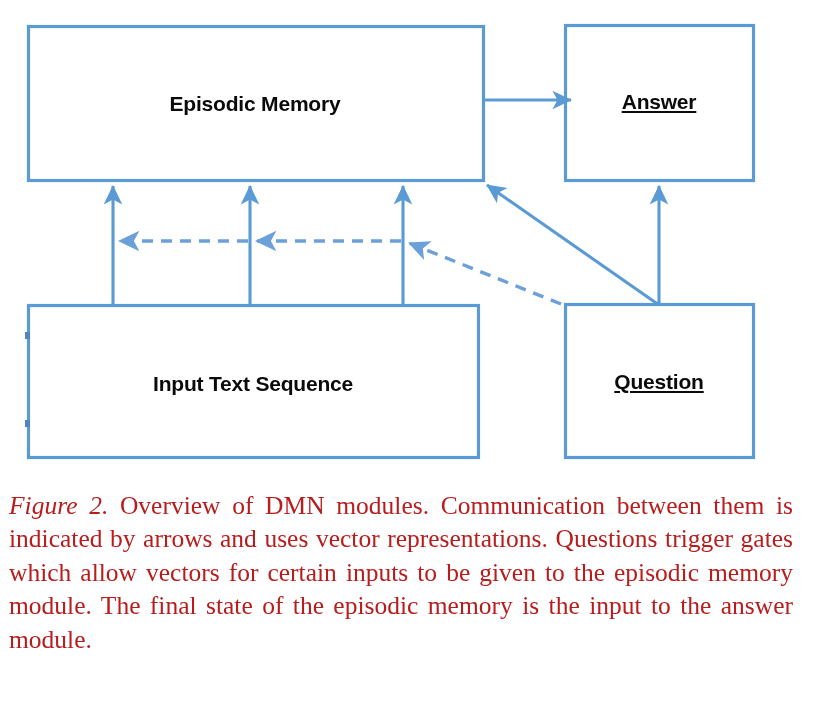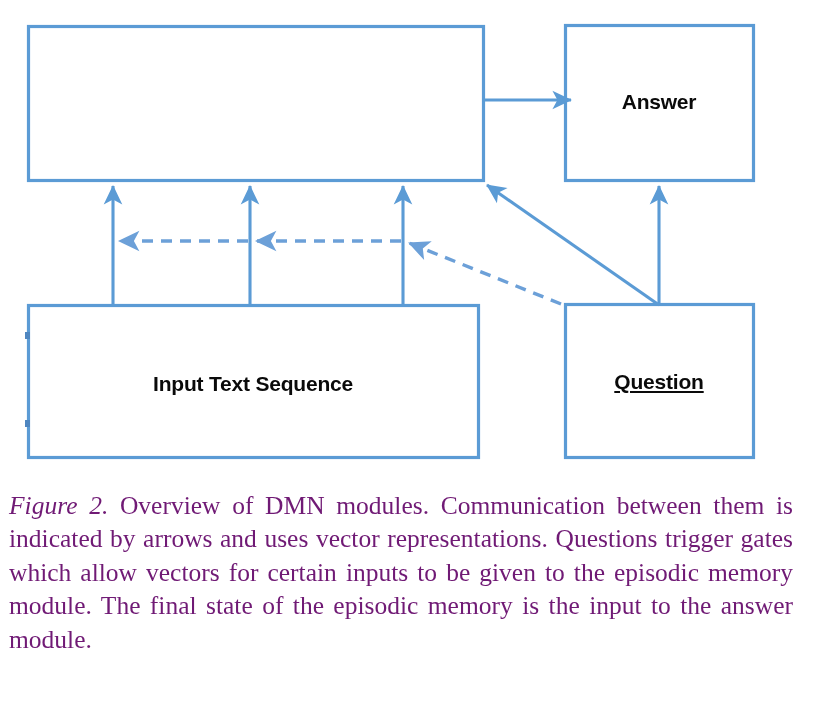--- a/index.html
+++ b/index.html
@@ -46,21 +46,21 @@
   }
 
   #caption {
     position: absolute;
     left: 9px;
     top: 489px;
     width: 784px;
     font-family: "Liberation Serif", serif;
     font-size: 25.5px;
     line-height: 33.4px;
-    color: #701a75;
+    color: #b91c1c;
     text-align: justify;
     text-justify: inter-word;
   }
   #caption-label {
     font-style: italic;
   }
   #caption-body {
     font-style: normal;
   }
 </style>
@@ -102,21 +102,22 @@
 
     <line x1="659" y1="305" x2="487" y2="185" stroke="#5B9BD5" stroke-width="3.1" marker-end="url(#arrowhead)"></line>
 
     <line x1="561" y1="304" x2="409" y2="243" stroke="#6CA0D8" stroke-width="3.4" stroke-dasharray="11 8" marker-end="url(#arrowhead-dash)"></line>
 
     <line x1="401" y1="241" x2="256" y2="241" stroke="#6CA0D8" stroke-width="3.4" stroke-dasharray="11 8" marker-end="url(#arrowhead-dash)"></line>
 
     <line x1="248" y1="241" x2="119" y2="241" stroke="#6CA0D8" stroke-width="3.4" stroke-dasharray="11 8" marker-end="url(#arrowhead-dash)"></line>
   </svg>
 
+  <div class="module-label" style="left:255px; top:104px;">Episodic Memory</div>
 
-  <div class="module-label" style="left:659px; top:102px;">Answer</div>
+  <div class="module-label" style="left:659px; top:102px;text-decoration:underline;">Answer</div>
 
   <div class="module-label" style="left:253px; top:384px;">Input Text Sequence</div>
 
   <div class="module-label" style="left:659px; top:382px;text-decoration:underline;">Question</div>
 </div>
 
 <div id="caption"><span id="caption-label">Figure 2.</span><span id="caption-body"> Overview of DMN modules.  Communication between them is indicated by arrows and uses vector representations. Questions trigger gates which allow vectors for certain inputs to be given to the episodic memory module.  The final state of the episodic memory is the input to the answer module.</span></div>
 
 </body></html>

